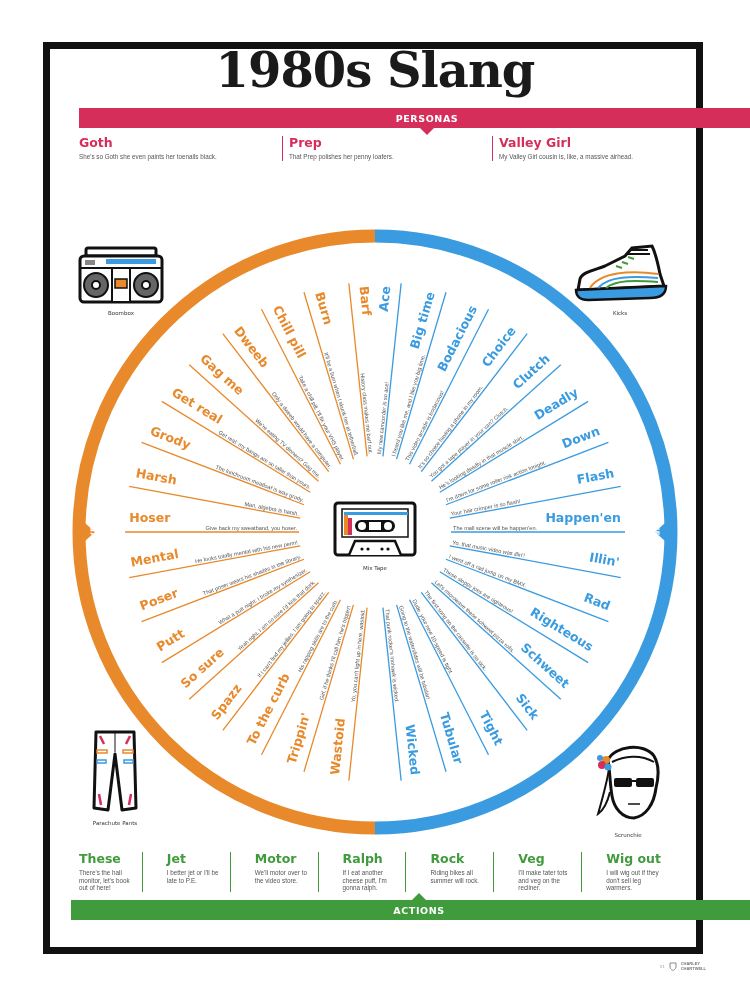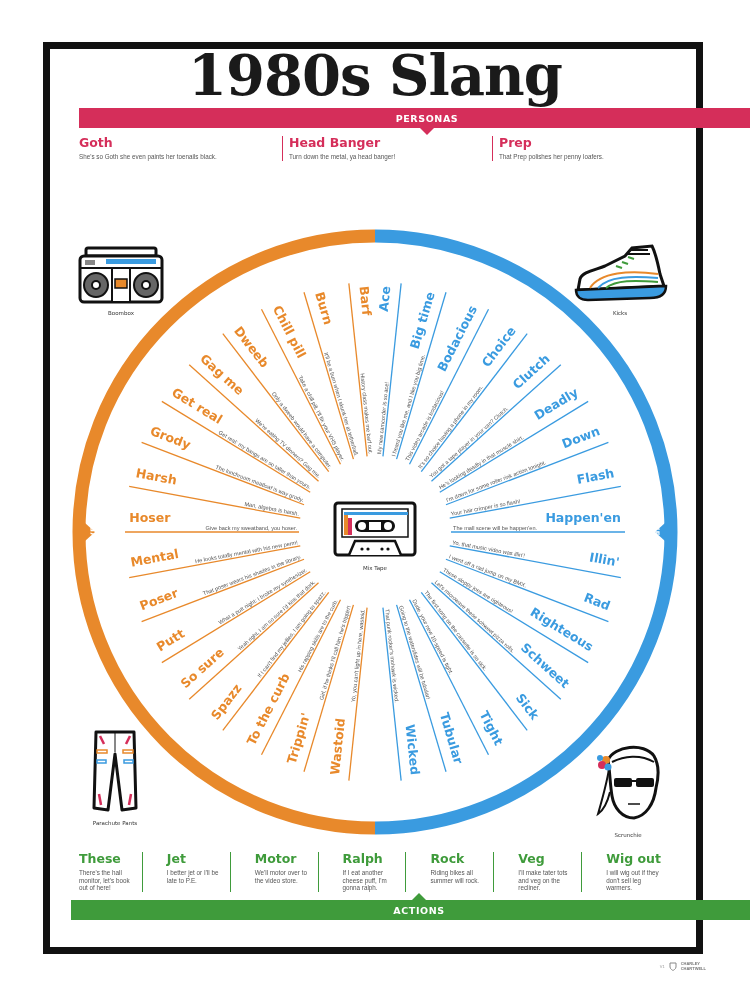--- a/index.html
+++ b/index.html
@@ -1,18 +1,18 @@
 <!DOCTYPE html>
 <html><head>
 <meta charset="utf-8">
 <style>
   html, body { margin: 0; padding: 0; background: #ffffff; }
   body { width: 750px; height: 1000px; position: relative; overflow: hidden; font-family: "Liberation Sans", "DejaVu Sans", sans-serif; }
   .poster { position: absolute; left: 43px; top: 42px; width: 660px; height: 912px; border: 7px solid #111111; box-sizing: border-box; background: #fff; }
-  .title { position: absolute; left: 0; width: 100%; top: 42px; text-align: center; font-family: "DejaVu Serif", serif; font-weight: bold; font-size: 56px; color: #1a1a1a; letter-spacing: -1px; }
+  .title { position: absolute; left: 0; width: 100%; top: 42px; text-align: center; font-family: "DejaVu Serif", serif; font-weight: bold; font-size: 48px; color: #1a1a1a; letter-spacing: -1px; }
   .banner { position: absolute; left: 36px; width: 696px; height: 20px; display: flex; align-items: center; justify-content: center; color: #fff; font-family: "DejaVu Sans", sans-serif; font-weight: bold; font-size: 9.5px; letter-spacing: 0.6px; }
   .banner.personas { top: 108px; background: #d52e5a; }
   .banner.actions { top: 856px; background: #3f9b3b; }
   .banner .notch { position: absolute; left: 50%; margin-left: -7px; width: 0; height: 0; border-left: 7px solid transparent; border-right: 7px solid transparent; }
   .banner.personas .notch { bottom: -7px; border-top: 7px solid #d52e5a; }
   .banner.actions .notch { top: -7px; border-bottom: 7px solid #3f9b3b; }
   .row { position: absolute; left: 36px; width: 600px; display: flex; }
   .row.personas { top: 136px; gap: 33px; }
   .row.actions { top: 806px; }
   .cell { flex: 1; padding-left: 6px; box-sizing: border-box; }
@@ -41,26 +41,26 @@
   <span>PERSONAS</span>
   <span class="notch"></span>
 </div>
 
 <div class="row personas" style="left:79px; width:590px;">
   <div class="cell">
       <div class="term">Goth</div>
       <div class="desc">She's so Goth she even paints her toenails black.</div>
     </div>
   <div class="cell">
-      <div class="term">Head Banger</div>
-      <div class="desc">Turn down the metal, ya head banger!</div>
-    </div>
-  <div class="cell">
       <div class="term">Prep</div>
       <div class="desc">That Prep polishes her penny loafers.</div>
+    </div>
+  <div class="cell">
+      <div class="term">Valley Girl</div>
+      <div class="desc">My Valley Girl cousin is, like, a massive airhead.</div>
     </div>
 </div>
 
 <svg class="wheel" width="750" height="1000" viewBox="0 0 750 1000">
   <g id="spokes">
       <line x1="382.94416320834165" y1="456.4163359520112" x2="401.13211581691337" y2="283.36952615793166" stroke="#3a9be0" stroke-width="1.3"></line>
       <text x="390.4464678042111" y="286.4854248066452" transform="rotate(-84 390.4464678042111 286.4854248066452)" text-anchor="end" fill="#3a9be0" font-family="DejaVu Sans, sans-serif" font-weight="bold" font-size="12.5">Ace</text>
       <text x="381.1198094667719" y="454.240447968816" transform="rotate(-84 381.1198094667719 454.240447968816)" text-anchor="start" fill="#555" font-family="Liberation Sans, sans-serif" font-size="5.6">My new camcorder is so ace!</text>
       <line x1="396.5851661974981" y1="459.12970015001736" x2="446.0038361759806" y2="292.2950662829517" stroke="#3a9be0" stroke-width="1.3"></line>
       <text x="434.9292928993615" y="293.4114842399523" transform="rotate(-73.5 434.9292928993615 293.4114842399523)" text-anchor="end" fill="#3a9be0" font-family="DejaVu Sans, sans-serif" font-weight="bold" font-size="12.5">Big time</text>

